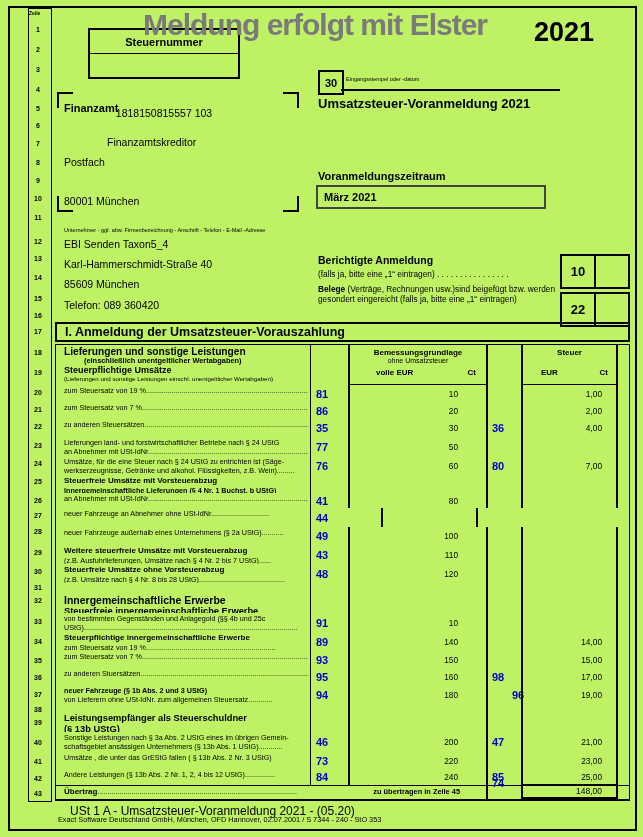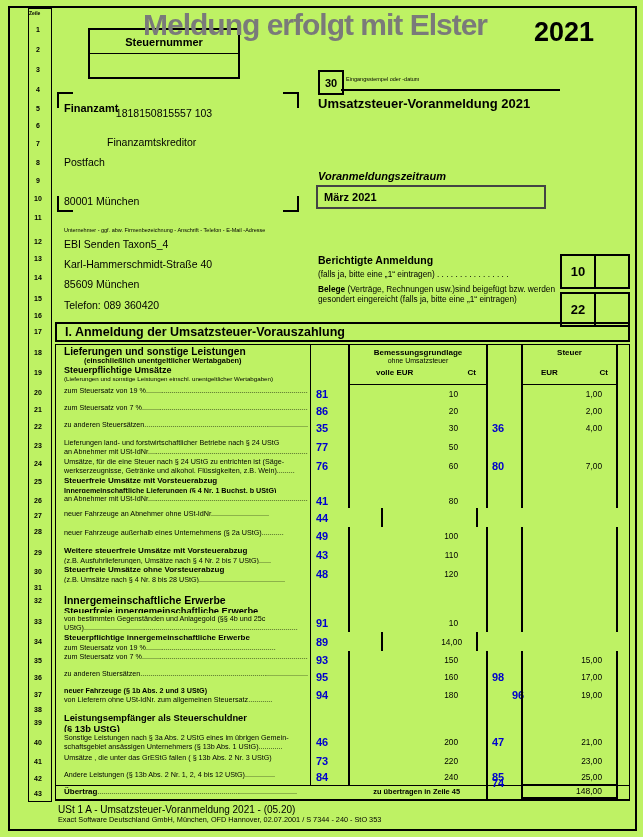--- a/index.html
+++ b/index.html
@@ -24,21 +24,21 @@
   .stamp-line{left:341px;top:89px;width:219px;height:2px;background:#000;}
   .form-title{left:318px;top:96px;font-size:13px;font-weight:bold;}
   
   .corner{width:14px;height:14px;}
   .c-tl{left:57px;top:92px;border-left:2px solid #000;border-top:2px solid #000;}
   .c-tr{left:283px;top:92px;border-right:2px solid #000;border-top:2px solid #000;}
   .c-bl{left:57px;top:196px;border-left:2px solid #000;border-bottom:2px solid #000;}
   .c-br{left:283px;top:196px;border-right:2px solid #000;border-bottom:2px solid #000;}
   .fa-label{left:64px;top:102px;font-size:11px;font-weight:bold;}
   .t-10{font-size:10.5px;}
-  .period-label{left:318px;top:170px;font-size:11px;font-weight:bold;font-style:italic;}
+  .period-label{left:318px;top:170px;font-size:11px;font-weight:bold;}
   .period-box{left:316px;top:185px;width:230px;height:24px;border:2px solid #444;display:flex;align-items:center;padding-left:6px;font-size:11px;font-weight:bold;box-sizing:border-box;}
   .tiny-hint{left:64px;top:227px;font-size:5.5px;}
   
   .ber-title{left:318px;top:254px;font-size:10.5px;font-weight:bold;}
   .ber-hint{left:318px;top:269px;font-size:8.3px;white-space:nowrap;}
   .belege{left:318px;top:284px;width:238px;font-size:8.3px;line-height:10px;}
   .belege b{font-weight:bold;}
   .code-box{width:66px;height:31px;border:2px solid #000;display:flex;}
   .code-box .cell-l{width:32px;border-right:2px solid #000;display:flex;align-items:center;justify-content:center;font-size:13px;font-weight:bold;}
   .code-box .cell-r{flex:1;}
@@ -81,21 +81,21 @@
   .h-base .eurct{padding:0 10px 0 26px;}
   .h-tax .eurct{padding:0 8px 0 18px;margin-top:11px;}
   
   .uerow{left:55px;top:784px;width:575px;height:17px;box-sizing:border-box;display:flex;border-left:1.5px solid #000;border-right:1.5px solid #000;border-bottom:2px solid #000;}
   .ue-left{width:432px;box-sizing:border-box;border-right:2px solid #000;display:flex;align-items:center;padding:0 26px 0 8px;overflow:hidden;}
   .ue-label{font-size:8px;font-weight:bold;white-space:nowrap;}
   .ue-dots{flex:1;overflow:hidden;white-space:nowrap;font-size:7.2px;}
   .ue-note{font-size:7.4px;font-weight:bold;white-space:nowrap;}
   .ue-gap{width:33px;}
   .ue-tax{width:97px;box-sizing:border-box;border:2px solid #000;border-top-width:1.5px;display:flex;align-items:center;justify-content:flex-end;padding-right:14px;font-size:8.5px;}
-  .footer1{left:58px;top:804px;font-size:10px;}
+  .footer1{left:70px;top:804px;font-size:12px;}
   .footer2{left:58px;top:815px;font-size:7.3px;}
 </style>
 </head>
 <body>
 
 <div class="page">
   <div class="abs page-border"></div>
 
   <div class="abs zeile-box"></div>
   <div class="abs zeile-head">Zeile</div>
@@ -420,20 +420,23 @@
           <div class="c-rgap"></div>
         </div>
         <div class="trow" style="height: 19px;">
           <div class="c-desc">
             <div class="ln-h">Steuerpflichtige innergemeinschaftliche Erwerbe</div>
             <div class="ln-n">zum Steuersatz von 19 %.................................................................</div>
           </div>
           <div class="c-code1">
             <span class="codetx" style="color: rgb(0, 0, 205);">89</span>
           </div>
+          <div class="c-base">
+            <span class="valtx">140</span>
+          </div>
           <div class="c-code2"></div>
           <div class="c-tax">
             <span class="valtx">14,00</span>
           </div>
           <div class="c-rgap"></div>
         </div>
         <div class="trow" style="height: 17px;">
           <div class="c-desc">
             <div class="ln-n">zum Steuersatz von 7 %......................................................................................</div>
           </div>

